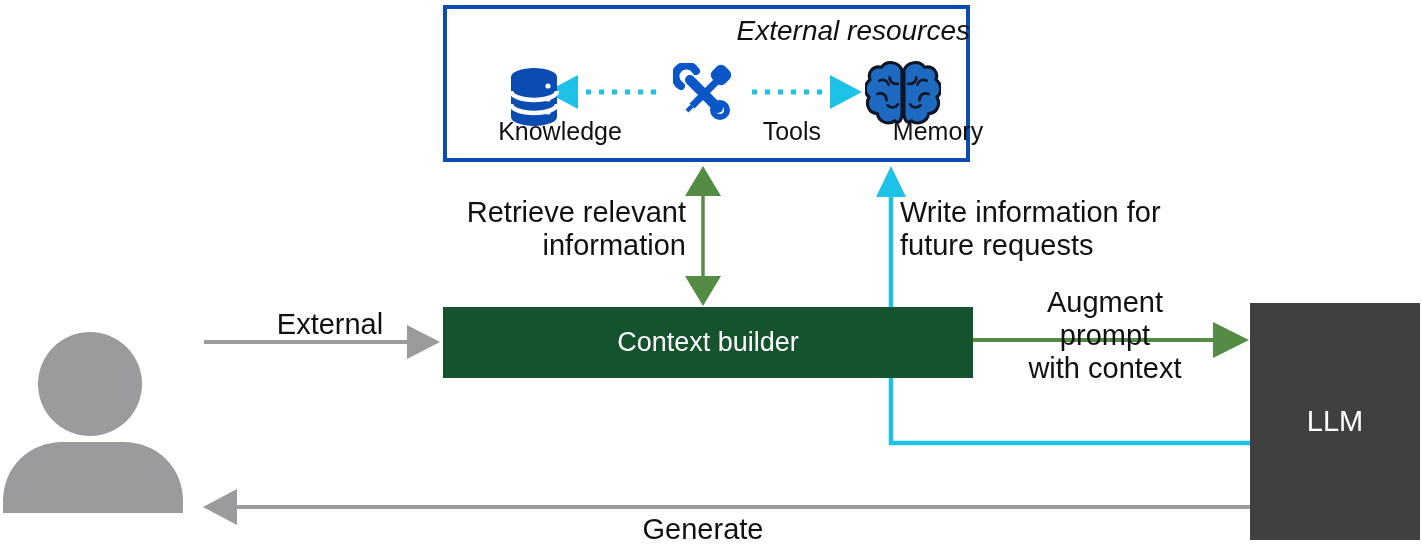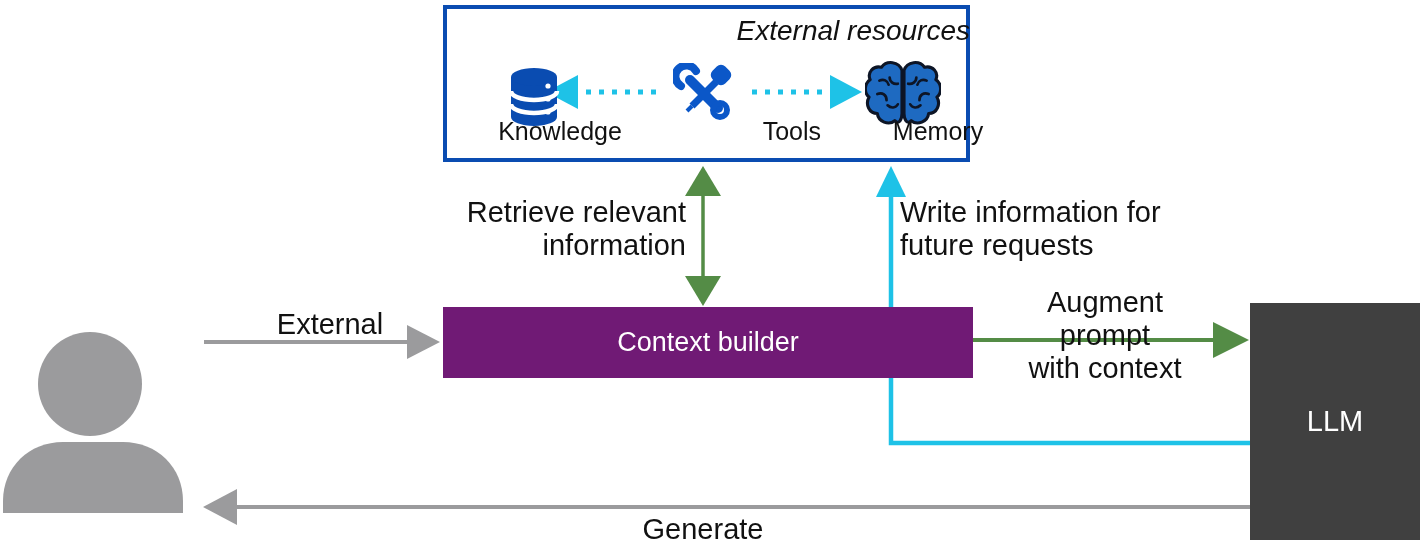--- a/index.html
+++ b/index.html
@@ -17,21 +17,21 @@
     font-style:italic;}
   .res-label{top:117px;width:160px;text-align:center;font-size:25px;margin-left:36px;}
   .lbl-knowledge{left:444px;}
   .lbl-tools{left:625px;text-align:right;}
   .lbl-memory{left:822px;}
 
   .icon-db{left:501px;top:63px;width:66px;height:68px;}
   .icon-tools{left:673px;top:63px;width:62px;height:62px;}
   .icon-brain{left:865px;top:58px;width:76px;height:72px;}
 
-  .ctx-box{left:443px;top:307px;width:530px;height:71px;background:#701a75;
+  .ctx-box{left:443px;top:307px;width:530px;height:71px;background:#14532d;
     display:flex;align-items:center;justify-content:center;}
   .ctx-box span{color:#fff;font-size:27px;}
   .llm-box{left:1250px;top:303px;width:170px;height:237px;background:#404040;
     display:flex;align-items:center;justify-content:center;}
   .llm-box span{color:#fff;font-size:29px;}
 
   .edge-label{font-size:29px;line-height:33px;}
   .lbl-retrieve{left:446px;top:196px;width:240px;text-align:right;}
   .lbl-write{left:900px;top:196px;width:270px;text-align:left;}
   .lbl-request{left:250px;top:308px;width:160px;text-align:center;}

